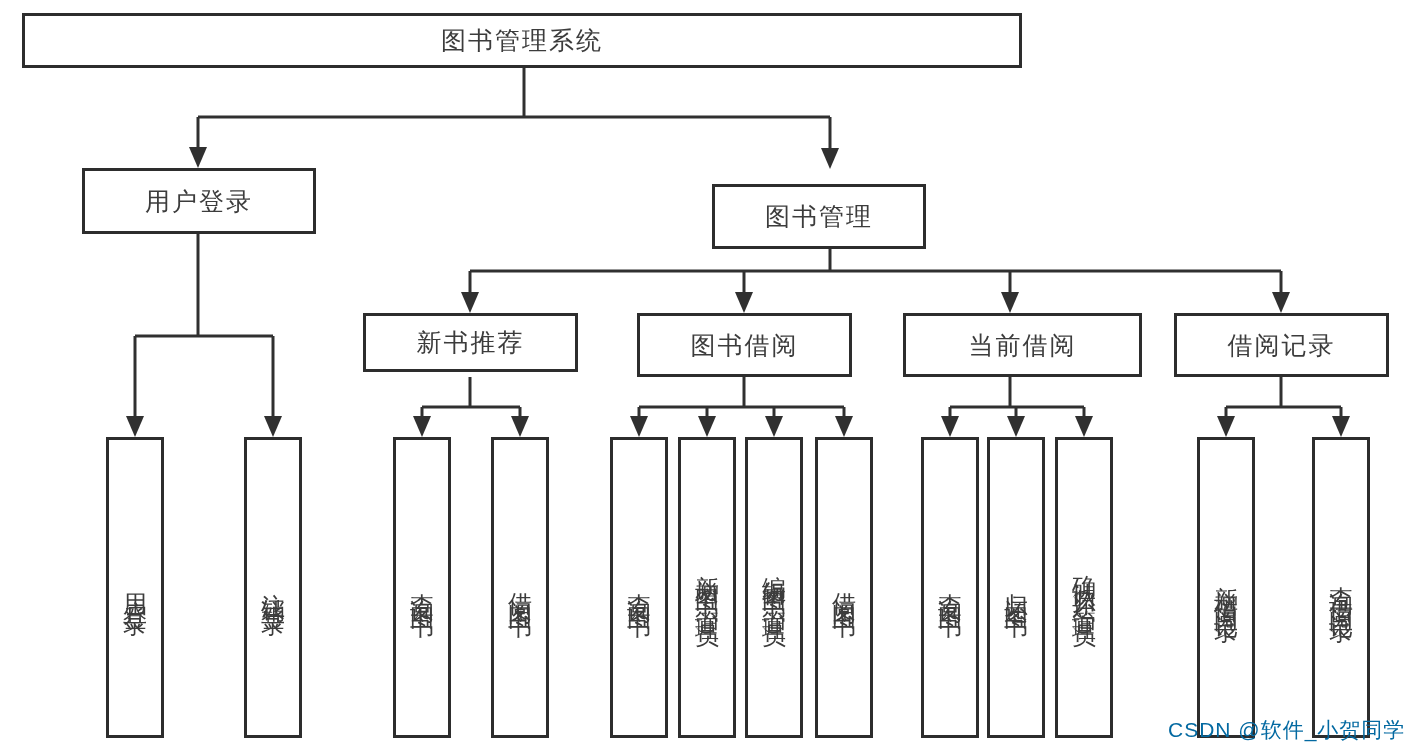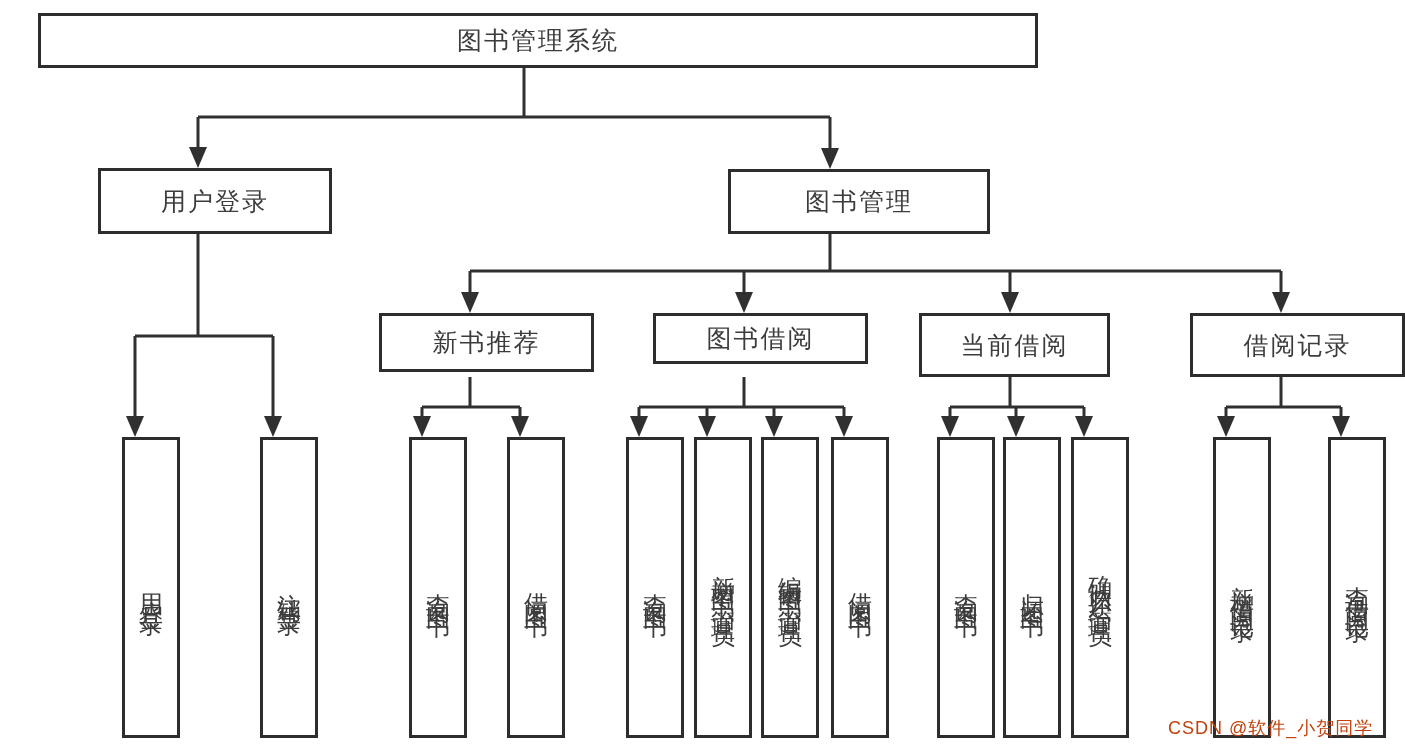--- a/index.html
+++ b/index.html
@@ -14,37 +14,36 @@
   .connector-svg { position: absolute; left: 0; top: 0; }
   .node {
     position: absolute;
     background: #ffffff;
     border: 3px solid #2d2d2d;
     box-sizing: border-box;
     display: flex;
     align-items: center;
     justify-content: center;
     color: #3c3c3c;
-    margin-left: 16px;
   }
   .h-node { font-size: 25px; letter-spacing: 2px; white-space: nowrap; }
   .v-node { font-size: 24px; }
   .v-node .vtxt {
     writing-mode: vertical-rl;
     text-orientation: mixed;
     letter-spacing: 7px;
     line-height: 1;
   }
   .watermark {
     position: absolute;
     left: 1168px;
     top: 716px;
-    font-size: 18px;
+    font-size: 21px;
     letter-spacing: 1px;
-    color: #c2410c;
+    color: #0369a1;
     z-index: 5;
     white-space: nowrap;
   }
 </style>
 </head>
 <body>
 
 <div class="canvas">
 
   <svg class="connector-svg" width="1405" height="747" viewBox="0 0 1405 747" fill="none" stroke="#303030" stroke-width="3">
@@ -123,31 +122,31 @@
     </g>
   </svg>
 
   <div class="node h-node" style="left:22px; top:13px; width:1000px; height:55px;">
     <span>图书管理系统</span>
   </div>
 
   <div class="node h-node" style="left:82px; top:168px; width:234px; height:66px;">
     <span>用户登录</span>
   </div>
-  <div class="node h-node" style="left:712px; top:169px; width:262px; height:65px;">
+  <div class="node h-node" style="left:712px; top:184px; width:214px; height:65px;">
     <span>图书管理</span>
   </div>
 
   <div class="node h-node" style="left:363px; top:313px; width:215px; height:59px;">
     <span>新书推荐</span>
   </div>
-  <div class="node h-node" style="left:637px; top:313px; width:215px; height:51px;">
+  <div class="node h-node" style="left:637px; top:313px; width:215px; height:64px;">
     <span>图书借阅</span>
   </div>
-  <div class="node h-node" style="left:903px; top:313px; width:191px; height:64px;">
+  <div class="node h-node" style="left:903px; top:313px; width:239px; height:64px;">
     <span>当前借阅</span>
   </div>
   <div class="node h-node" style="left:1174px; top:313px; width:215px; height:64px;font-family:Liberation Serif, serif;">
     <span>借阅记录</span>
   </div>
 
   <div class="node v-node" style="left:106px; top:437px; width:58px; height:301px;">
     <span class="vtxt">用户登录</span>
   </div>
   <div class="node v-node" style="left:244px; top:437px; width:58px; height:301px;">

